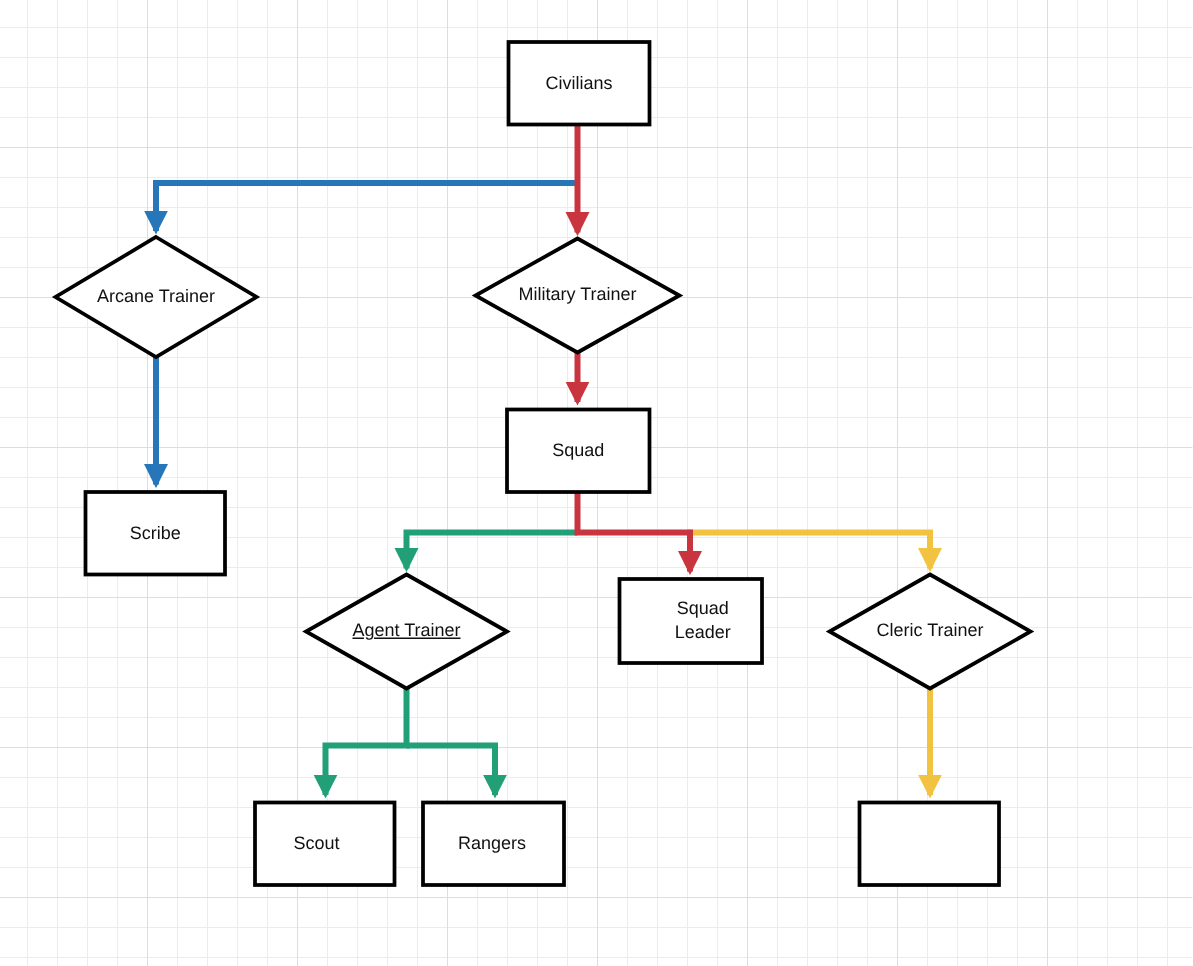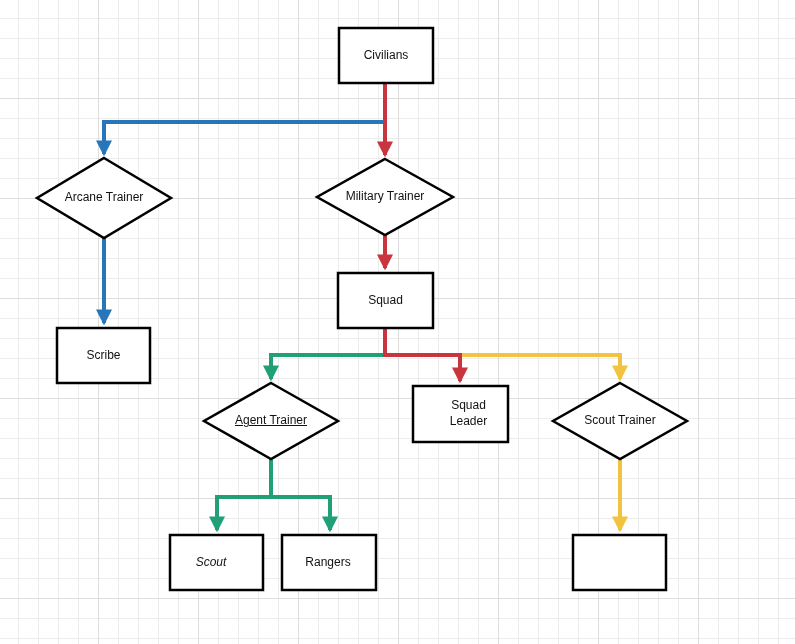--- a/index.html
+++ b/index.html
@@ -88,17 +88,17 @@
     <rect class="node" x="573" y="535" width="93" height="55"></rect>
   </svg>
 
   <div class="node-label" style="left:339px; top:28px;  width:94px;  height:55px;">Civilians</div>
   <div class="node-label" style="left:37px;  top:158px; width:134px; height:80px;">Arcane Trainer</div>
   <div class="node-label" style="left:317px; top:159px; width:136px; height:76px;">Military Trainer</div>
   <div class="node-label" style="left:338px; top:273px; width:95px;  height:55px;">Squad</div>
   <div class="node-label" style="left:57px;  top:328px; width:93px;  height:55px;border-radius:20px;">Scribe</div>
   <div class="node-label" style="left:204px; top:383px; width:134px; height:76px;text-decoration:underline;">Agent Trainer</div>
   <div class="node-label" style="left:413px; top:386px; width:95px;  height:56px;padding-left:20px;">Squad Leader</div>
-  <div class="node-label" style="left:553px; top:383px; width:134px; height:76px;">Scout Trainer</div>
-  <div class="node-label" style="left:170px; top:535px; width:82px;  height:55px;font-style:italic;">Scout</div>
+  <div class="node-label" style="left:553px; top:383px; width:134px; height:76px;">Cleric Trainer</div>
+  <div class="node-label" style="left:170px; top:535px; width:82px;  height:55px;">Scout</div>
   <div class="node-label" style="left:282px; top:535px; width:92px;  height:55px;">Rangers</div>
 
 </div>
 
 </body></html>

